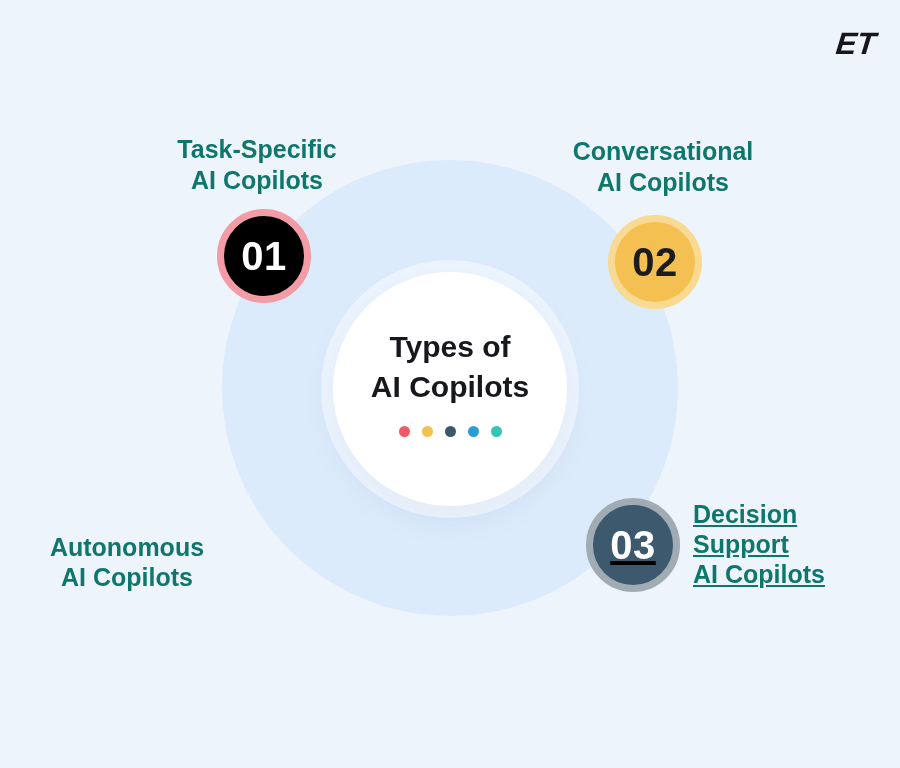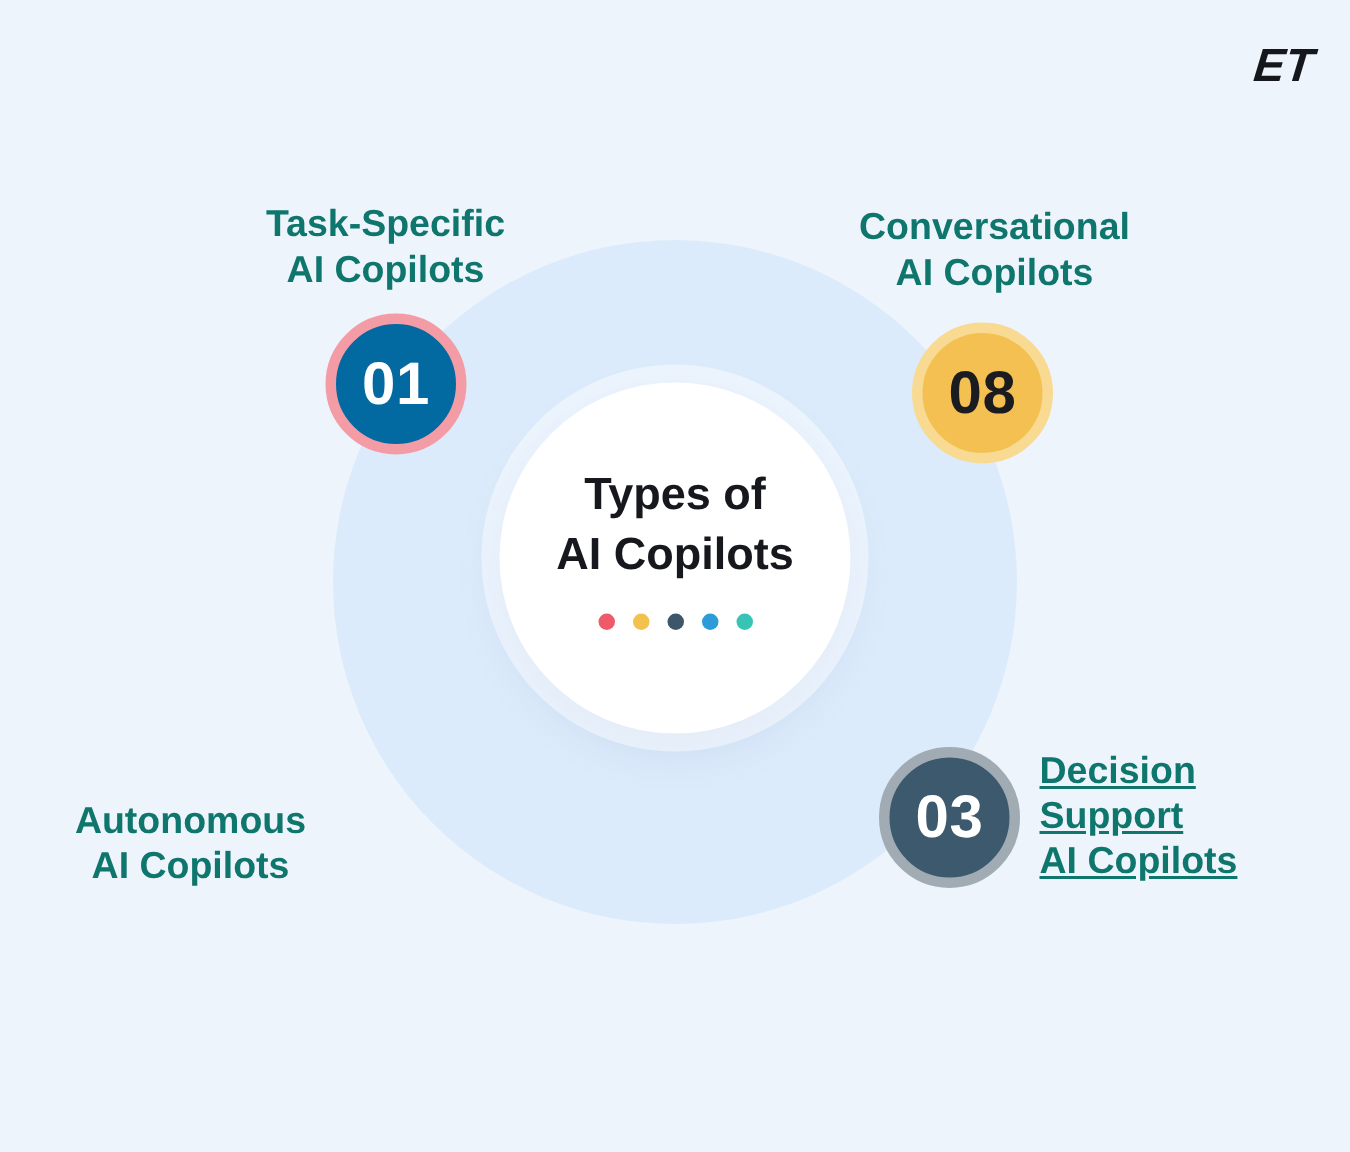--- a/index.html
+++ b/index.html
@@ -31,21 +31,21 @@
     left: 222px;
     top: 160px;
     width: 456px;
     height: 456px;
     border-radius: 50%;
     background: #dcebfb;
   }
   .center-circle {
     position: absolute;
     left: 333px;
-    top: 255px;
+    top: 272px;
     width: 234px;
     height: 234px;
     border-radius: 50%;
     background: #ffffff;
     box-shadow: 0 0 0 12px rgba(255,255,255,0.45), 0 12px 28px rgba(110,145,190,0.16);
     display: flex;
     flex-direction: column;
     justify-content: center;
     align-items: center;
   }
@@ -77,21 +77,21 @@
     border: 7px solid transparent;
     display: flex;
     align-items: center;
     justify-content: center;
     font-size: 40px;
     font-weight: 600;
     letter-spacing: 0.5px;
   }
   .pos-1 { left: 217px; top: 209px; }
   .pos-2 { left: 608px; top: 215px; }
-  .pos-3 { left: 586px; top: 498px; }
+  .pos-3 { left: 586px; top: 498px; text-decoration: underline; }
   .pos-4 { left: 218px; top: 500px; }
   .item-label {
     position: absolute;
     font-size: 25px;
     line-height: 31px;
     font-weight: 600;
     color: #0f766e;
     white-space: pre-line;
   }
   .label-1 { left: 147px; top: 134px; width: 220px; text-align: center; }
@@ -103,28 +103,28 @@
 <body>
 
 <div class="canvas">
 
   <div class="logo">ET</div>
 
   <div class="big-circle"></div>
 
   <div class="item-label label-1">Task-Specific
 AI Copilots</div>
-  <div class="num-circle pos-1" style="background-color: #0369a1; border-color: rgb(244, 156, 166);">
+  <div class="num-circle pos-1" style="background-color: #000000; border-color: rgb(244, 156, 166);">
     <span style="color: rgb(255, 255, 255);">01</span>
   </div>
 
   <div class="item-label label-2">Conversational
 AI Copilots</div>
   <div class="num-circle pos-2" style="background-color: rgb(245, 192, 82); border-color: rgb(248, 218, 146);">
-    <span style="color: rgb(27, 28, 32);">08</span>
+    <span style="color: rgb(27, 28, 32);">02</span>
   </div>
 
   <div class="num-circle pos-3" style="background-color: rgb(61, 89, 109); border-color: rgb(160, 171, 179);">
     <span style="color: rgb(255, 255, 255);">03</span>
   </div>
   <div class="item-label label-3">Decision
 Support
 AI Copilots</div>
 
   <div class="item-label label-4">Autonomous

